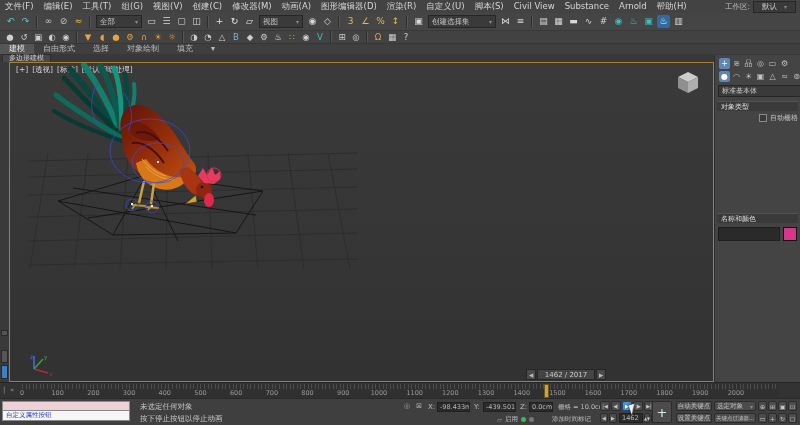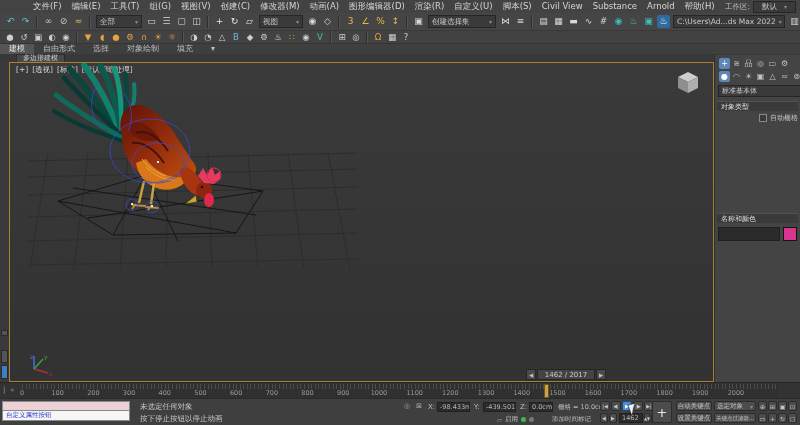--- a/index.html
+++ b/index.html
@@ -21,21 +21,21 @@
   .tsep{width:1px;height:12px;background:#2e2e2e;border-right:1px solid #555;margin:0 3px;flex:none;}
   .dd{background:#3a3a3a;border:1px solid #262626;color:#c8c8c8;font-size:7.5px;height:11px;
       display:inline-flex;align-items:center;justify-content:space-between;padding:0 3px;margin:0 2px;
       white-space:nowrap;overflow:hidden;flex:none;}
   .ddar{color:#8a8a8a;font-size:6px;margin-left:3px;}
   
   .ribbontabs{position:absolute;left:0;top:44px;width:800px;height:10px;background:#3f3f3f;display:flex;align-items:flex-end;}
   .rtab{font-size:8px;color:#bdbdbd;padding:0 9px;height:10px;line-height:10px;flex:none;}
   .rtab.active{background:#555;color:#ececec;}
   .ribbonsub{position:absolute;left:0;top:54px;width:800px;height:8px;background:#383838;}
-  .subtab{position:absolute;left:16px;top:0;background:#484848;border:1px solid #2d2d2d;border-bottom:none;
+  .subtab{position:absolute;left:2px;top:0;background:#484848;border:1px solid #2d2d2d;border-bottom:none;
           font-size:7px;line-height:7px;color:#cfcfcf;padding:0 6px;height:8px;box-sizing:border-box;}
   
   .leftstrip{position:absolute;left:0;top:62px;width:9px;height:320px;background:#3a3a3a;border-right:1px solid #2e2e2e;}
   .lsbtn{position:absolute;left:1px;width:7px;background:#555;border:1px solid #2a2a2a;box-sizing:border-box;}
   .viewport{position:absolute;left:9px;top:62px;width:705px;height:320px;box-sizing:border-box;
             border:1px solid #a8802e;background:linear-gradient(#3a3a3a,#333232);}
   .vplabel{position:absolute;left:6px;top:2px;font-size:7.5px;color:#d2d2d2;display:flex;gap:4px;white-space:nowrap;}
   .framecounter{position:absolute;left:516px;top:306px;height:11px;display:flex;gap:1px;font-size:7px;}
   .fcbtn{width:10px;height:11px;background:#4a4a4a;border:1px solid #262626;box-sizing:border-box;
          display:flex;align-items:center;justify-content:center;color:#bbb;font-size:5.5px;}
@@ -93,21 +93,21 @@
   .cachegrp{position:absolute;left:497px;top:16px;display:flex;align-items:center;gap:3px;font-size:6.5px;color:#c4c4c4;}
   .gdot{width:5px;height:5px;border-radius:50%;background:#3dbb4a;display:inline-block;}
   .gdot2{width:5px;height:5px;border-radius:50%;background:#777;display:inline-block;}
 </style>
 </head>
 <body>
 
 <div id="app">
 
   <div class="menubar">
-    <span style="display:flex;padding-left:28px;">
+    <span style="display:flex;">
         <span class="mi">文件(F)</span>
         <span class="mi">编辑(E)</span>
         <span class="mi">工具(T)</span>
         <span class="mi">组(G)</span>
         <span class="mi">视图(V)</span>
         <span class="mi">创建(C)</span>
         <span class="mi">修改器(M)</span>
         <span class="mi">动画(A)</span>
         <span class="mi">图形编辑器(D)</span>
         <span class="mi">渲染(R)</span>
@@ -160,21 +160,20 @@
       <span class="tsep"></span>
       <span class="ic" style="color: rgb(216, 216, 216);">▤</span>
       <span class="ic" style="color: rgb(216, 216, 216);">▦</span>
       <span class="ic" style="color: rgb(216, 216, 216);">▬</span>
       <span class="ic" style="color: rgb(216, 216, 216);">∿</span>
       <span class="ic" style="color: rgb(216, 216, 216);">#</span>
       <span class="ic" style="color: rgb(63, 191, 191);">◉</span>
       <span class="ic" style="color: rgb(63, 191, 191);">♨</span>
       <span class="ic" style="color: rgb(63, 191, 191);">▣</span>
       <span class="ic" style="color: rgb(234, 244, 255); background: rgb(47, 106, 160);">♨</span>
-      <span class="dd" style="width: 104px;">C:\Users\Ad...ds Max 2022<span class="ddar">▾</span></span>
       <span class="ic" style="color: rgb(216, 216, 216);">▥</span>
     </div>
 
   <div id="tb2" class="toolbar">
       <span class="ic" style="color: rgb(207, 207, 207);">●</span>
       <span class="ic" style="color: rgb(207, 207, 207);">↺</span>
       <span class="ic" style="color: rgb(207, 207, 207);">▣</span>
       <span class="ic" style="color: rgb(207, 207, 207);">◐</span>
       <span class="ic" style="color: rgb(207, 207, 207);">◉</span>
       <span class="tsep"></span>

